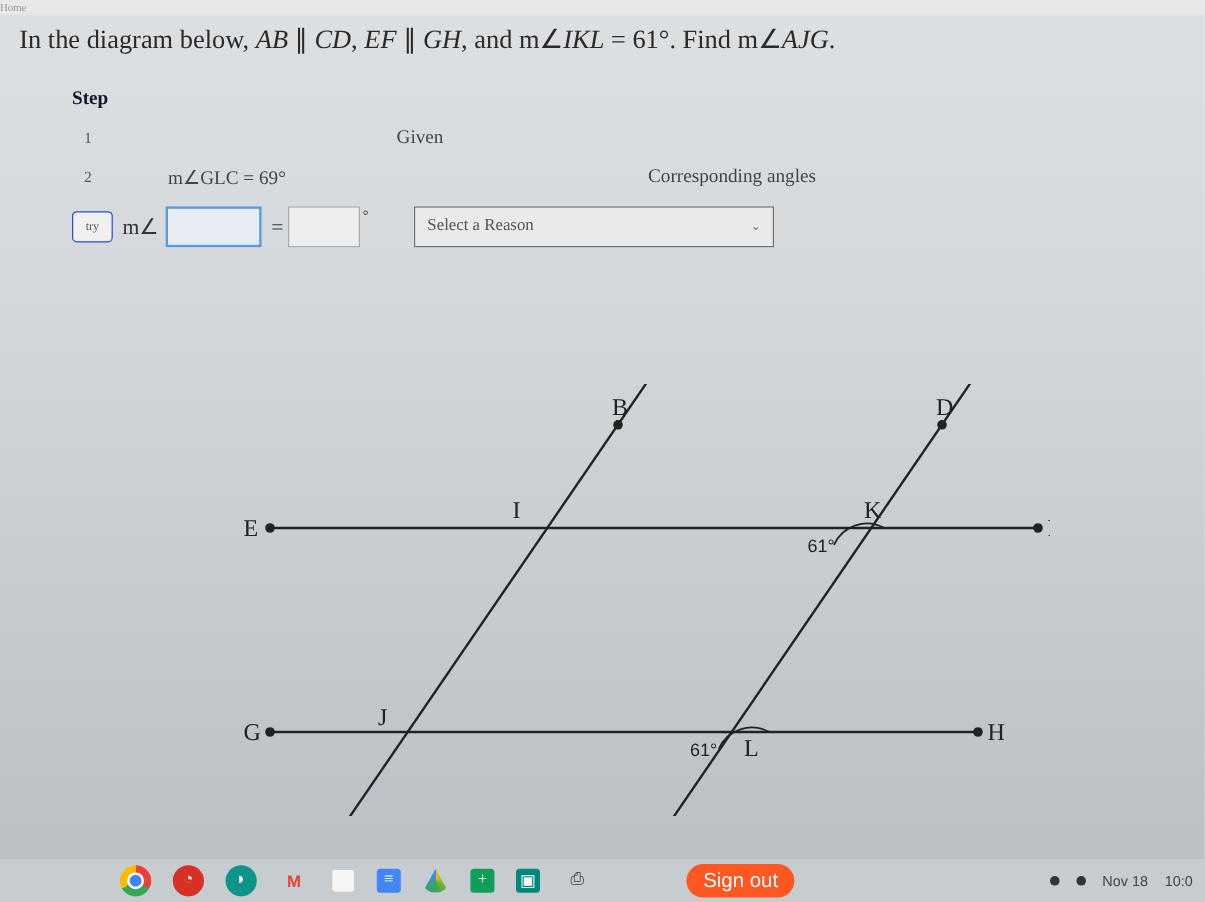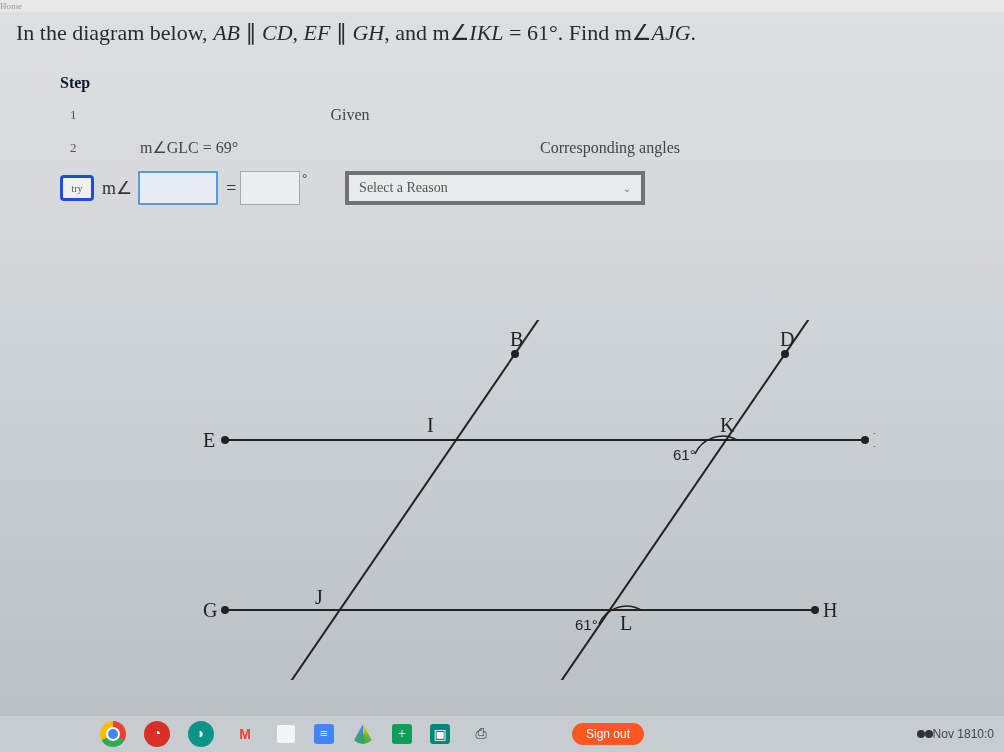--- a/index.html
+++ b/index.html
@@ -42,21 +42,21 @@
 .data-row { font-size: 16px; color: #444; }
 .data-row .col-step { font-size: 13px; color: #555; padding-left: 10px; }
 
 .try-row {
   display: flex;
   align-items: center;
   margin-top: 6px;
 }
 .try-btn {
   width: 34px; height: 26px;
-  border: 3px solid #1d4ed8;
+  border: 1px solid #1d4ed8;
   border-radius: 4px;
   background: #f0f0f0;
   font-size: 10px;
   display: flex; align-items: center; justify-content: center;
   margin-right: 8px;
   color: #555;
 }
 .angle-prefix { font-size: 18px; margin-right: 2px; }
 .angle-input {
   width: 80px; height: 34px;
@@ -66,21 +66,21 @@
 }
 .eq { font-size: 18px; margin: 0 4px; }
 .deg-input {
   width: 60px; height: 34px;
   border: 1px solid #aaa;
   background: rgba(255,255,255,0.5);
 }
 .deg-sym { font-size: 12px; position: relative; top: -10px; left: 2px; }
 .reason-select {
   width: 300px; height: 34px;
-  border: 4px solid #737373;
+  border: 1px solid #737373;
   background: rgba(250,250,250,0.5);
   padding-left: 10px;
   font-size: 14px;
   color: #555;
   display: flex; align-items: center; justify-content: space-between;
   padding-right: 10px;
   margin-left: 40px;
 }
 .chev { font-size: 10px; color: #777; }
 
@@ -113,22 +113,22 @@
 .chrome::after{content:'';position:absolute;width:10px;height:10px;border-radius:50%;background:#4285f4;border:2px solid #fff;}
 .red-circ{background:#d93025;color:#fff;}
 .teal-circ{background:#0d9488;color:#fff;}
 .gmail{color:#ea4335;font-weight:bold;font-family:Arial;}
 .sq{width:20px;height:20px;border-radius:3px;}
 .doc{background:#4285f4;color:#fff;display:flex;align-items:center;justify-content:center;border-radius:3px;}
 .drive{background:conic-gradient(#fbbc05,#34a853,#4285f4);clip-path:polygon(50% 0,100% 100%,0 100%);width:22px;height:20px;}
 .green-sq{background:#0f9d58;display:flex;align-items:center;justify-content:center;color:#fff;border-radius:3px;}
 .teal-sq{background:#00897b;display:flex;align-items:center;justify-content:center;color:#fff;border-radius:3px;}
 .cam{display:flex;align-items:center;justify-content:center;}
-.signout{background:#ff5722;color:#fff;border-radius:14px;padding:4px 14px;font-size:12px;font-family:Arial;margin-left:60px;}
-.tb-right{margin-left:auto;display:flex;align-items:center;font-family:Arial;font-size:12px;color:#444;}
+.signout{background:#ff5722;color:#fff;border-radius:14px;padding:4px 14px;font-size:17px;font-family:Arial;margin-left:60px;}
+.tb-right{margin-left:auto;display:flex;align-items:center;gap:14px;font-family:Arial;font-size:12px;color:#444;}
 .dot{width:8px;height:8px;border-radius:50%;background:#333;}
 </style>
 </head>
 <body>
 
 <div class="tab-bar">
   <span class="tab-item">Home</span>
 </div>
 
 <div class="problem">

